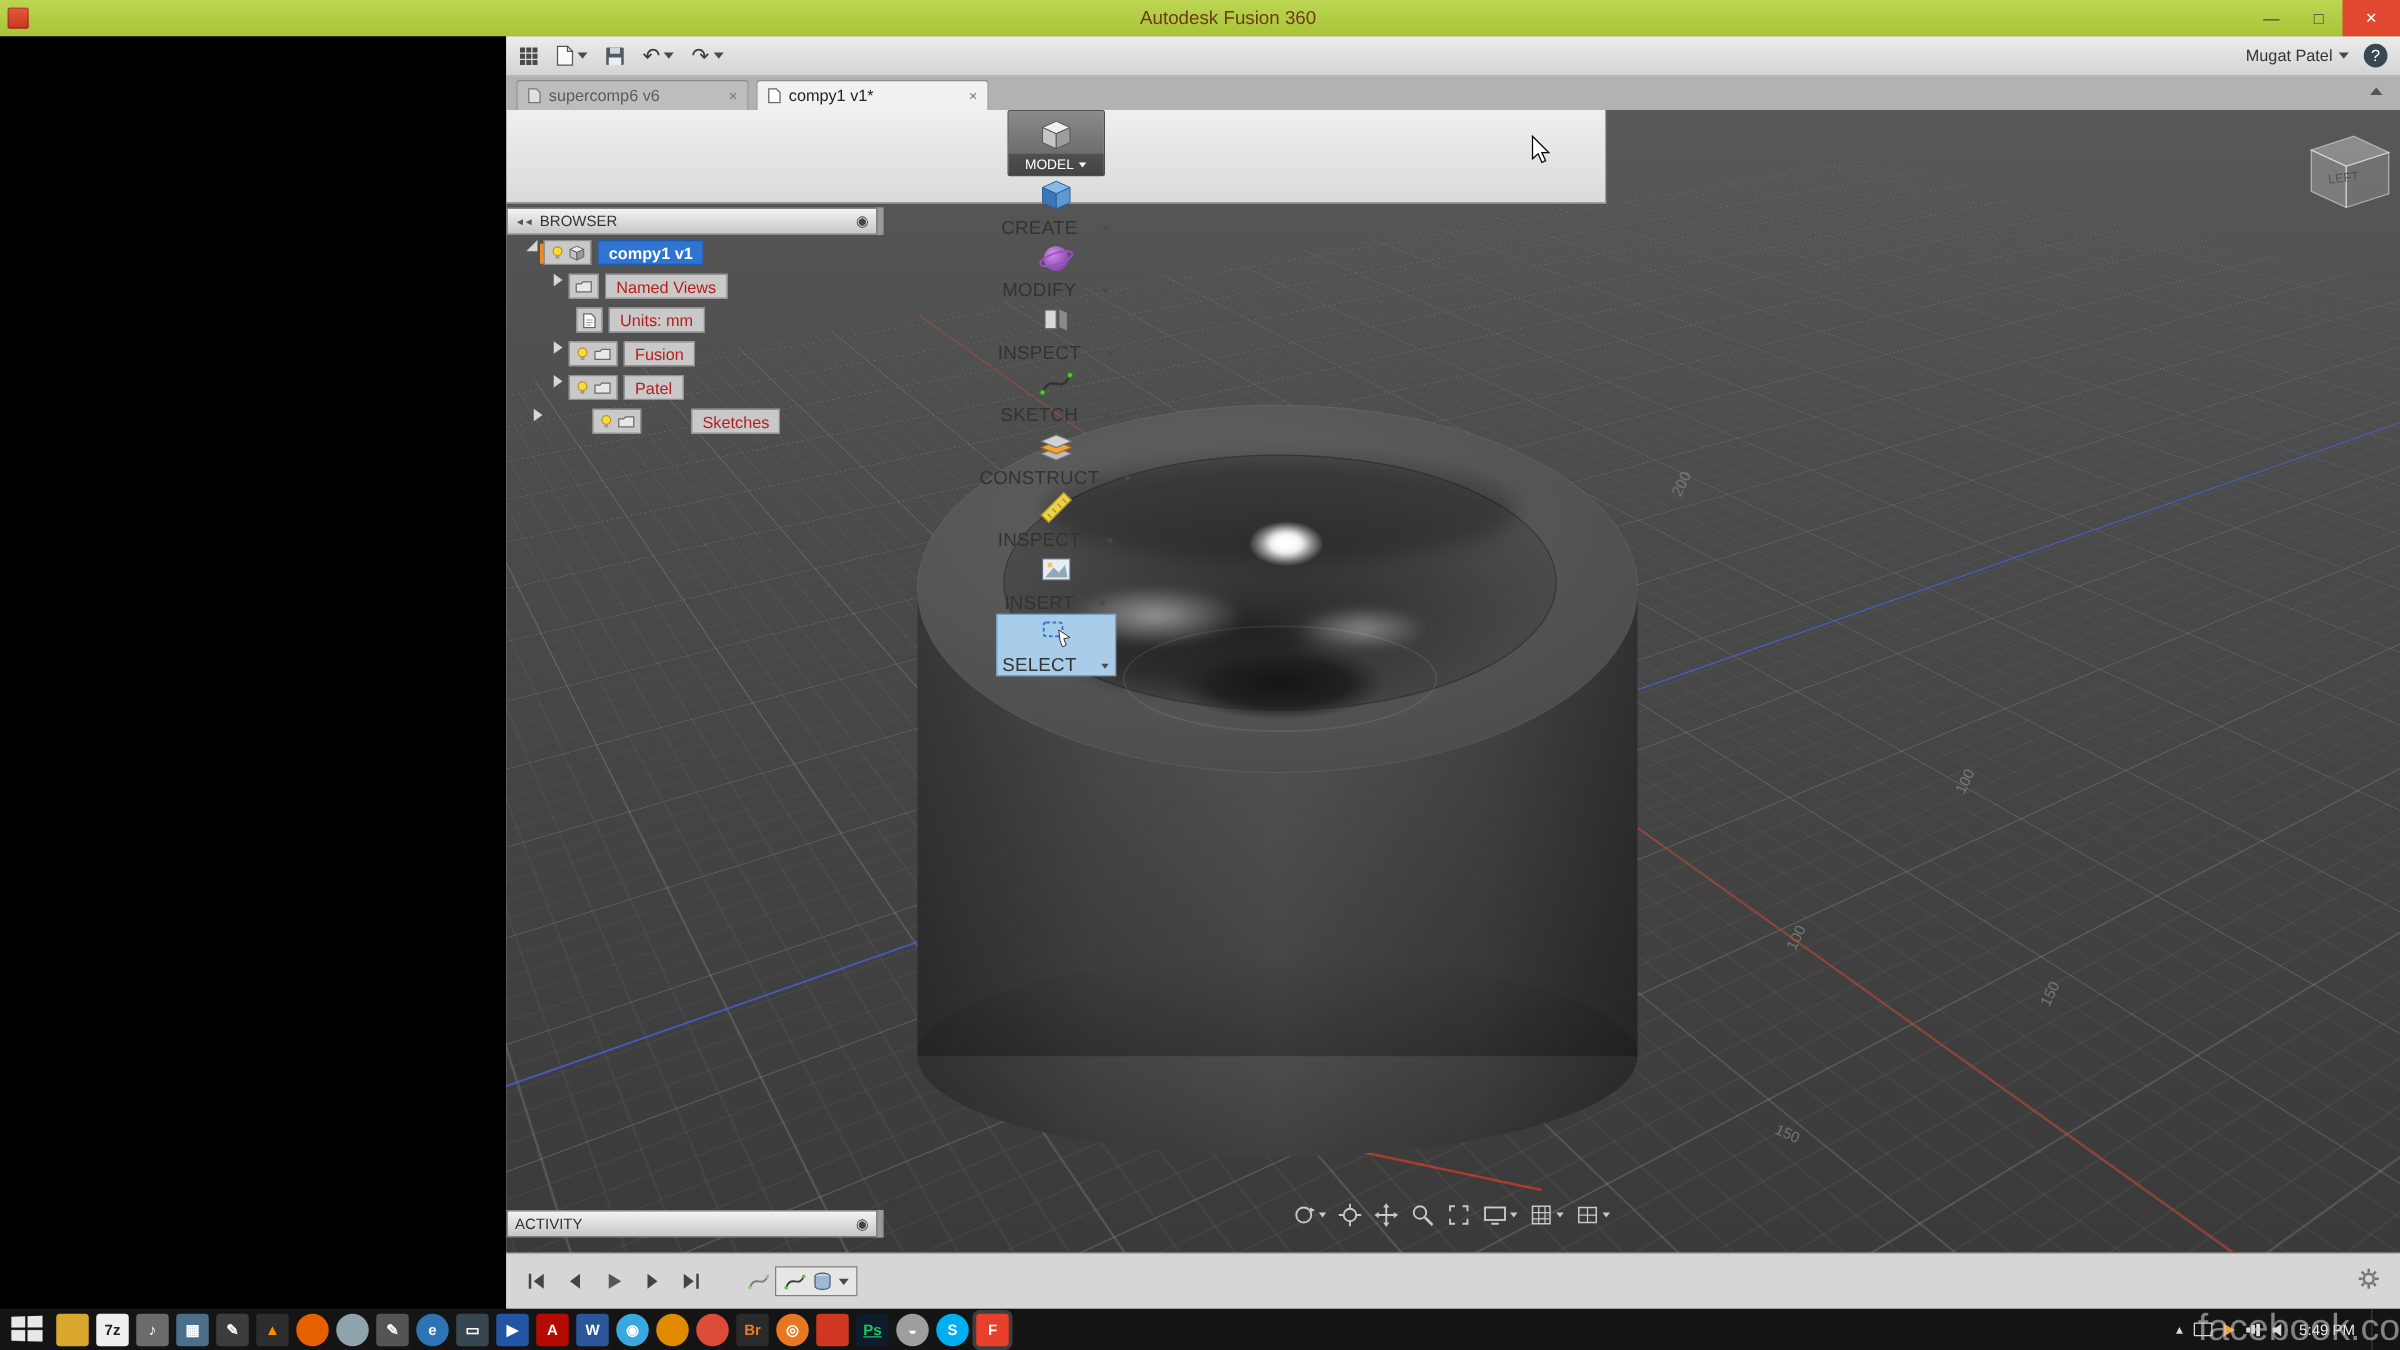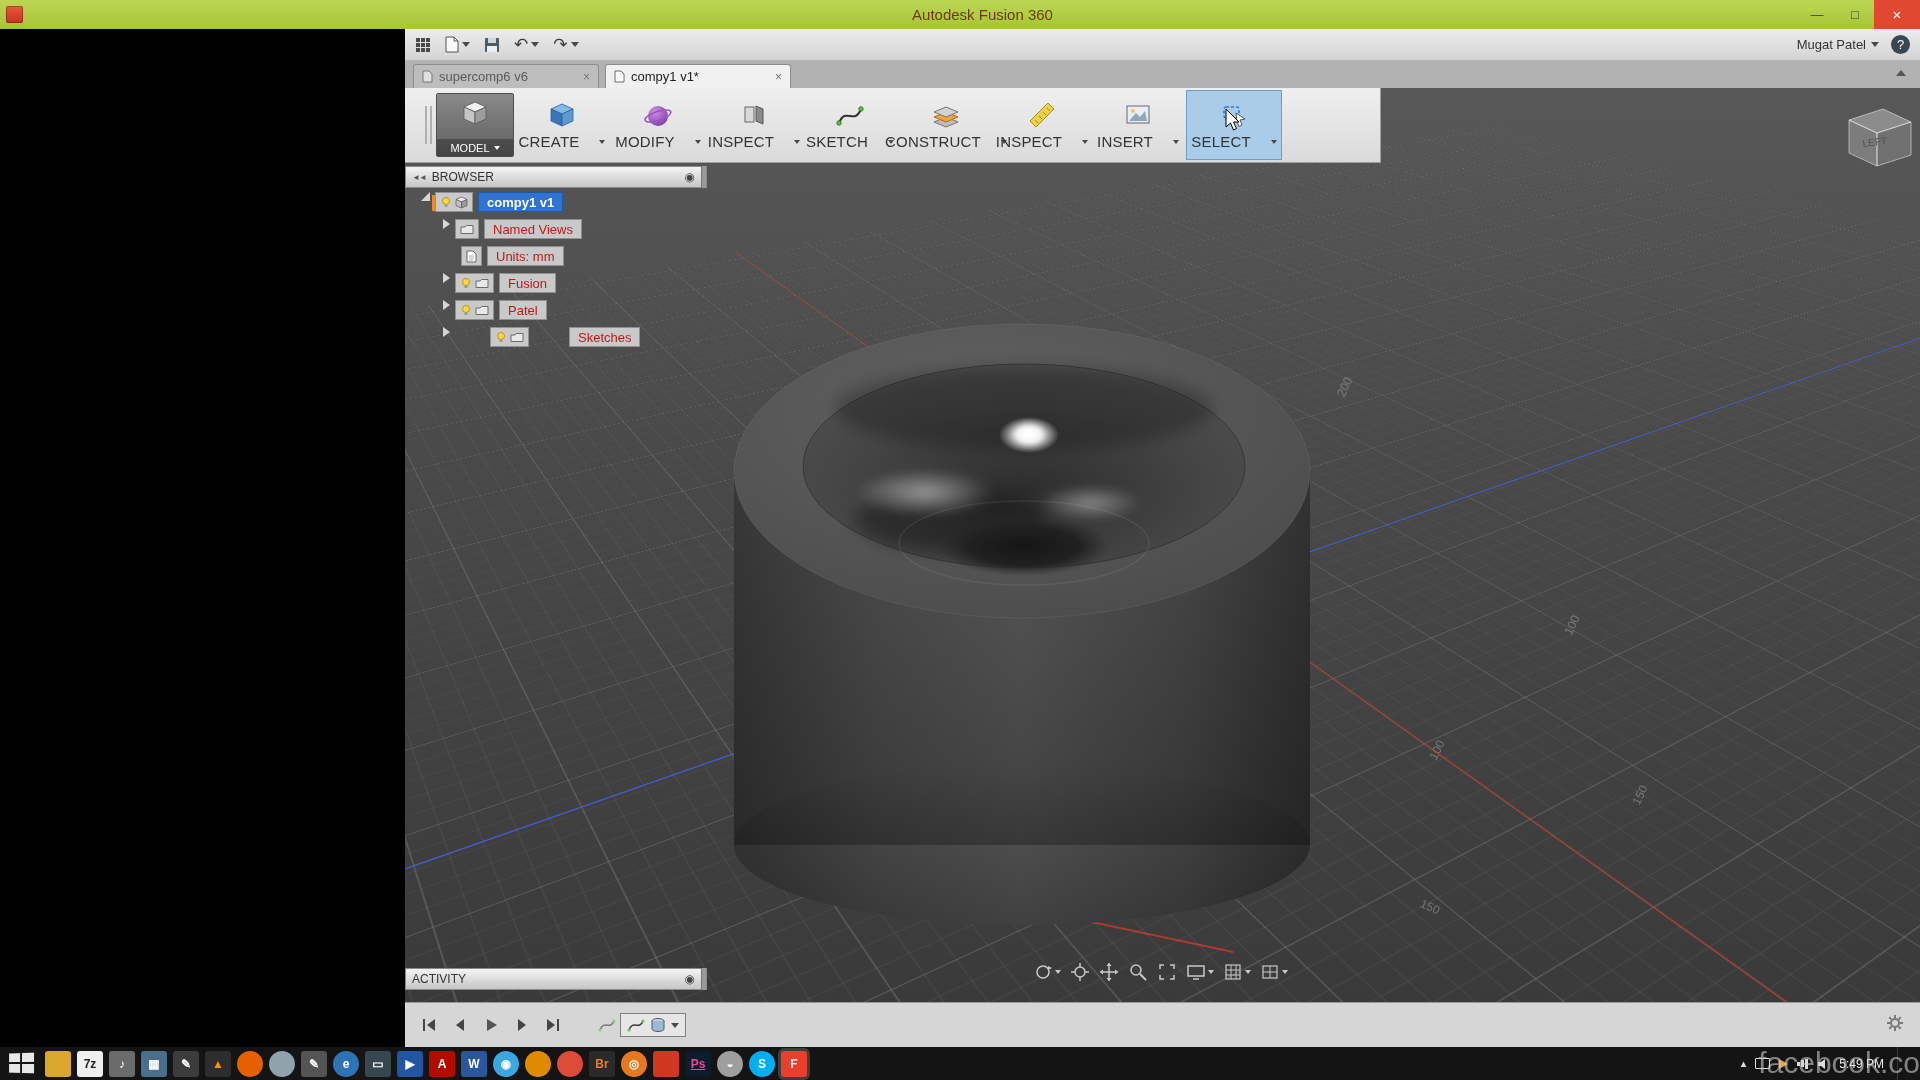--- a/index.html
+++ b/index.html
@@ -63,23 +63,23 @@
   .grid-label{position:absolute;color:rgba(255,255,255,.28);font-size:12px;}
   .gl1{left:930px;top:292px;transform:rotate(-64deg);}
   .gl2{left:1022px;top:655px;transform:rotate(-64deg);}
   .gl3{left:1157px;top:530px;transform:rotate(-64deg);}
   .gl4{left:1225px;top:700px;transform:rotate(-64deg);}
   .gl5{left:1015px;top:812px;transform:rotate(24deg);}
 
   #model3d{position:absolute;left:0;top:0;}
 
   
-  #ribbon{position:absolute;left:0;top:0;width:976px;height:75px;
+  #ribbon{position:absolute;left:0;top:0;width:880px;height:75px;
     background:linear-gradient(#efefef,#dadada);border-bottom:1px solid #9f9f9f;border-right:1px solid #9f9f9f;
-    display:flex;align-items:center;padding:0 16px;}
+    display:flex;align-items:center;padding:0 16px;flex-direction:column;}
   .grip{width:7px;height:38px;border-left:2px solid #b0b0b0;border-right:2px solid #b0b0b0;margin:0 4px;}
   .ws-tile{width:78px;height:64px;background:linear-gradient(#8a8a8a,#5f5f5f);border:1px solid #4e4e4e;
     display:flex;flex-direction:column;align-items:center;justify-content:flex-start;border-radius:2px;}
   .ws-tile svg{margin-top:4px;}
   .ws-label{margin-top:auto;width:100%;background:rgba(0,0,0,.28);color:#fff;font-size:11px;
     display:flex;align-items:center;justify-content:center;gap:4px;height:17px;}
   .ws-label .dd{border-top-color:#fff;border-left-width:3px;border-right-width:3px;border-top-width:4px;}
   .rcell{width:96px;height:70px;display:flex;flex-direction:column;align-items:center;justify-content:center;gap:3px;}
   .rcell.hl{background:#a9cde9;box-shadow:inset 0 0 0 1px #6aa0c8;}
   .rlabel{font-size:15px;color:#333;display:flex;align-items:center;gap:20px;letter-spacing:.2px;}
@@ -485,21 +485,21 @@
               <circle cx="6" cy="5" r="3.5" fill="#ffd83d" stroke="#b8951f"></circle>
               <rect x="4.5" y="8.5" width="3" height="2.5" fill="#9a9a9a"></rect>
             </svg>
           <svg width="14" height="11">
               <path d="M1,3 L5,3 L6.5,1.5 L13,1.5 L13,9.5 L1,9.5 Z" fill="#e8e8e8" stroke="#6b6b6b"></path>
             </svg>
         </span>
         <span class="lbl">Patel</span>
       </div>
 
-      <div class="brow" style="left:38px;top:239px;gap:40px;">
+      <div class="brow" style="left:22px;top:239px;gap:40px;">
         <span class="tri"></span>
         <span class="ibox">
           <svg width="12" height="12">
               <circle cx="6" cy="5" r="3.5" fill="#ffd83d" stroke="#b8951f"></circle>
               <rect x="4.5" y="8.5" width="3" height="2.5" fill="#9a9a9a"></rect>
             </svg>
           <svg width="14" height="11">
               <path d="M1,3 L5,3 L6.5,1.5 L13,1.5 L13,9.5 L1,9.5 Z" fill="#e8e8e8" stroke="#6b6b6b"></path>
             </svg>
         </span>
@@ -658,21 +658,21 @@
         <div class="tb-ic" style="background: rgb(55, 71, 79); color: rgb(255, 255, 255);">▭</div>
         <div class="tb-ic" style="background: rgb(36, 85, 164); color: rgb(255, 255, 255);">▶</div>
         <div class="tb-ic" style="background: rgb(179, 11, 0); color: rgb(255, 255, 255);">A</div>
         <div class="tb-ic" style="background: rgb(43, 87, 154); color: rgb(255, 255, 255);">W</div>
         <div class="tb-ic" style="background: rgb(57, 167, 224); border-radius: 50%; color: rgb(255, 255, 255);">◉</div>
         <div class="tb-ic" style="background: rgb(224, 138, 0); border-radius: 50%; color: rgb(255, 255, 255);"></div>
         <div class="tb-ic" style="background: rgb(221, 75, 57); border-radius: 50%; color: rgb(255, 255, 255);"></div>
         <div class="tb-ic" style="background: rgb(42, 42, 42); color: rgb(232, 125, 42);">Br</div>
         <div class="tb-ic" style="background: rgb(232, 119, 34); border-radius: 50%; color: rgb(255, 255, 255);">◎</div>
         <div class="tb-ic" style="background: rgb(207, 55, 33); color: rgb(255, 255, 255);"></div>
-        <div class="tb-ic" style="background: rgb(12, 28, 44); color: #ec4899; text-decoration: underline;">Ps</div>
+        <div class="tb-ic" style="background: rgb(12, 28, 44); color: #22c55e; text-decoration: underline;">Ps</div>
         <div class="tb-ic" style="background: rgb(158, 158, 158); border-radius: 50%; color: rgb(255, 255, 255);">◒</div>
         <div class="tb-ic" style="background: rgb(0, 175, 240); border-radius: 50%; color: rgb(255, 255, 255);">S</div>
         <div class="tb-ic active" style="background: rgb(232, 64, 42); color: rgb(255, 255, 255);">F</div>
       </div>
     <div class="tray">
       <span class="t-ic">▴</span>
       <span class="t-ic t-kbd"></span>
       <span class="t-ic t-flag"></span>
       <span class="t-ic t-net">
           <i style="height:4px"></i>

